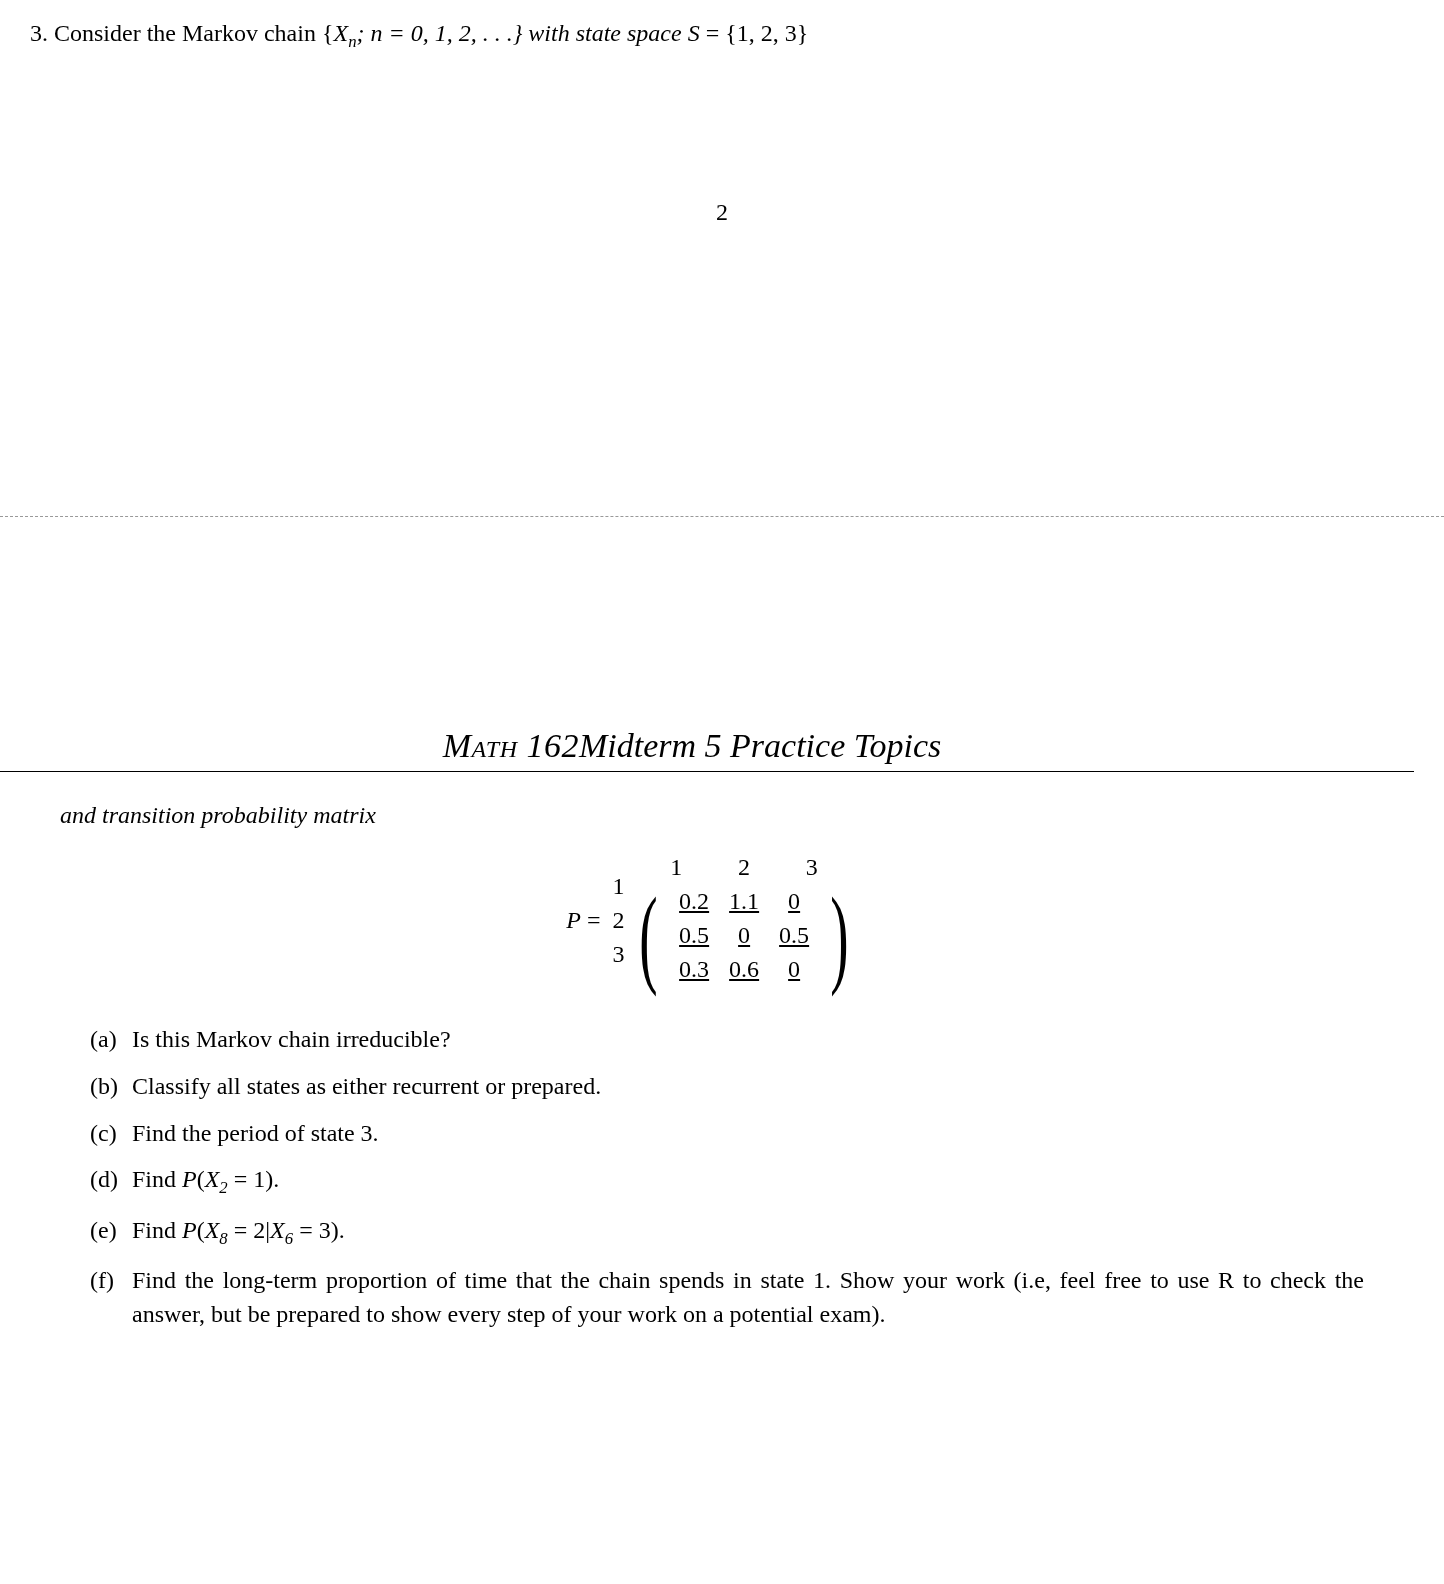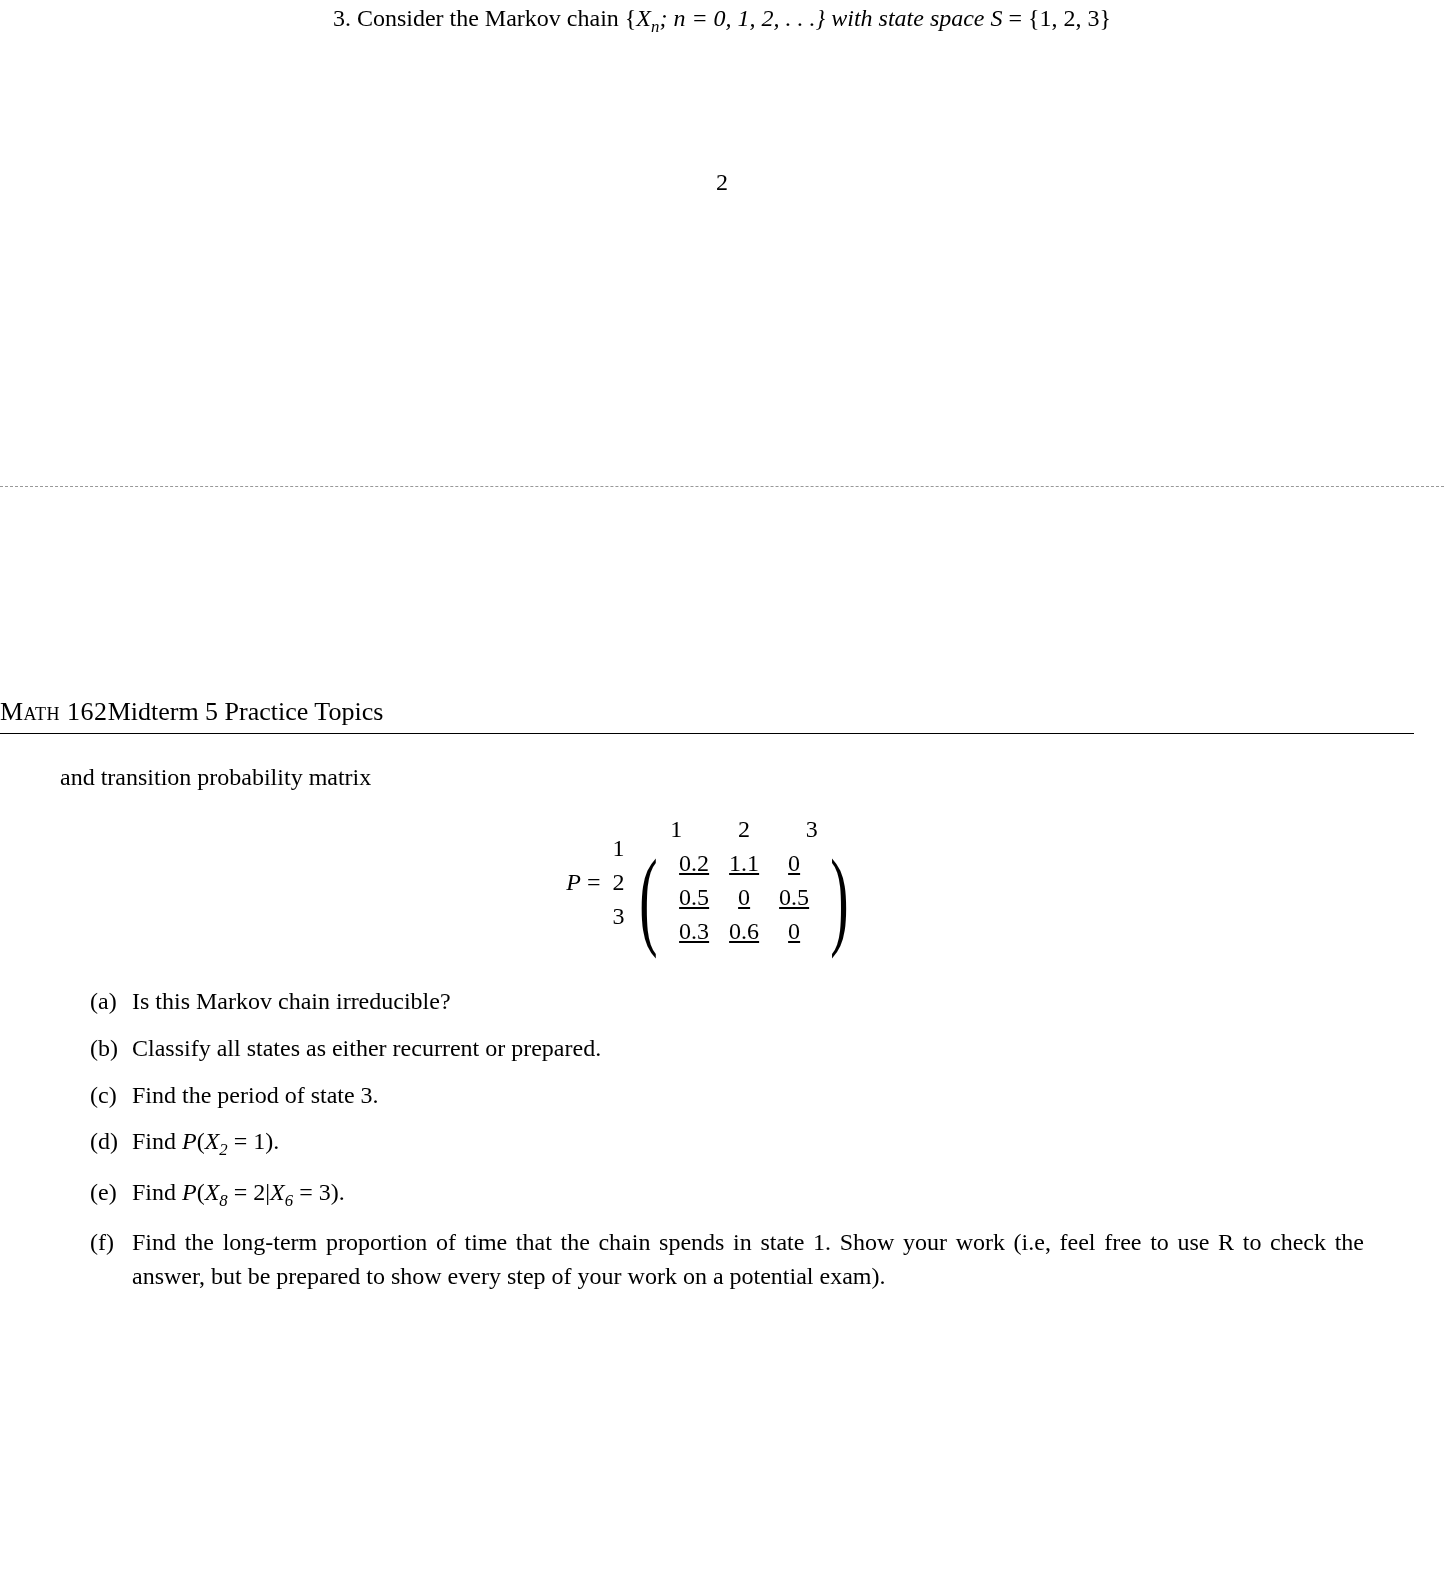--- a/index.html
+++ b/index.html
@@ -5,22 +5,21 @@
     body {
       font-family: "Computer Modern", "Latin Modern", Georgia, serif;
       font-size: 24px;
       margin: 0;
       padding: 0;
       background: white;
       color: black;
       width: 1444px;
     }
     .page-top {
-      padding: 0 30px;
-      text-align: center;
+      padding: 15px 30px;
     }
     .problem-intro {
       margin: 0;
       line-height: 1.5;
     }
     .italic {
       font-style: italic;
     }
     .page-num {
       text-align: center;
@@ -30,35 +29,37 @@
     .page-break {
       border: none;
       border-top: 1px dashed #999;
       margin: 40px 0;
     }
     .page-break-solid {
       height: 70px;
     }
     .page-header {
       display: flex;
-      justify-content: flex-start;
+      justify-content: center;
       padding: 0 30px 6px 0;
       border-bottom: 1.5px solid black;
       margin: 100px 30px 0 0;
-      font-size: 26px;
+      font-size: 34px;
+      font-style: italic;
     }
     .header-left {
       font-variant: small-caps;
       letter-spacing: 0.5px;
     }
     .content {
       padding: 30px 80px 0 60px;
     }
     .continuation {
       margin: 0 0 12px 0;
+      font-style: italic;
     }
     .matrix-block {
       text-align: center;
       margin: 25px 0 35px 0;
     }
     .matrix-container {
       display: inline-flex;
       align-items: center;
       gap: 12px;
     }

